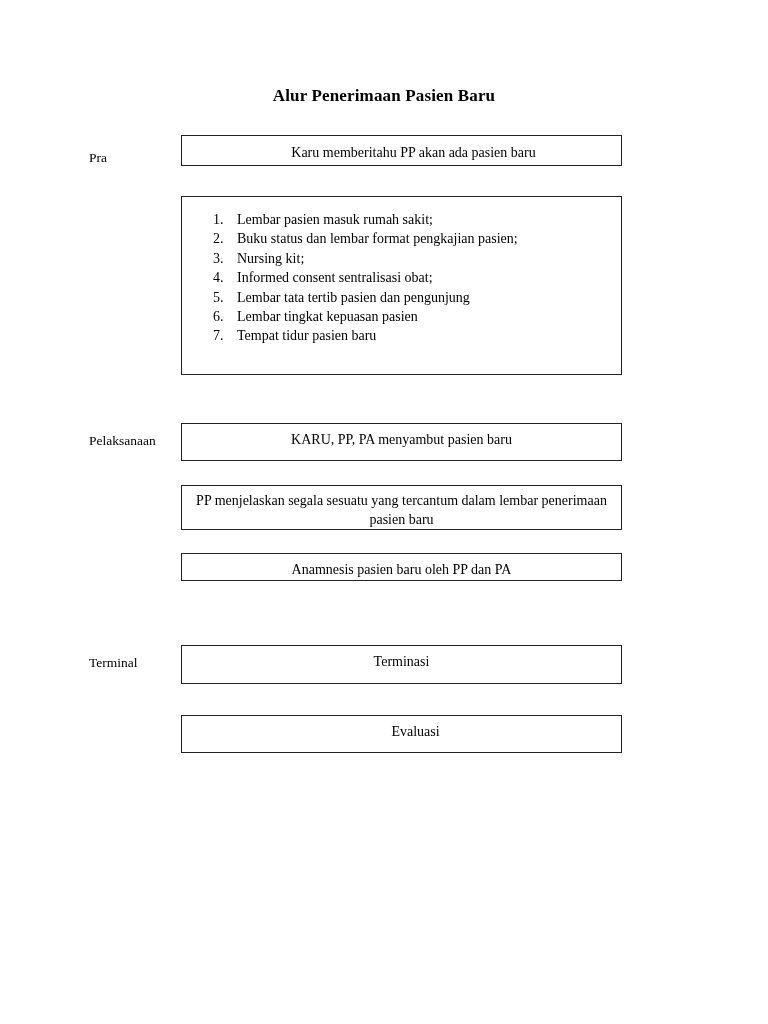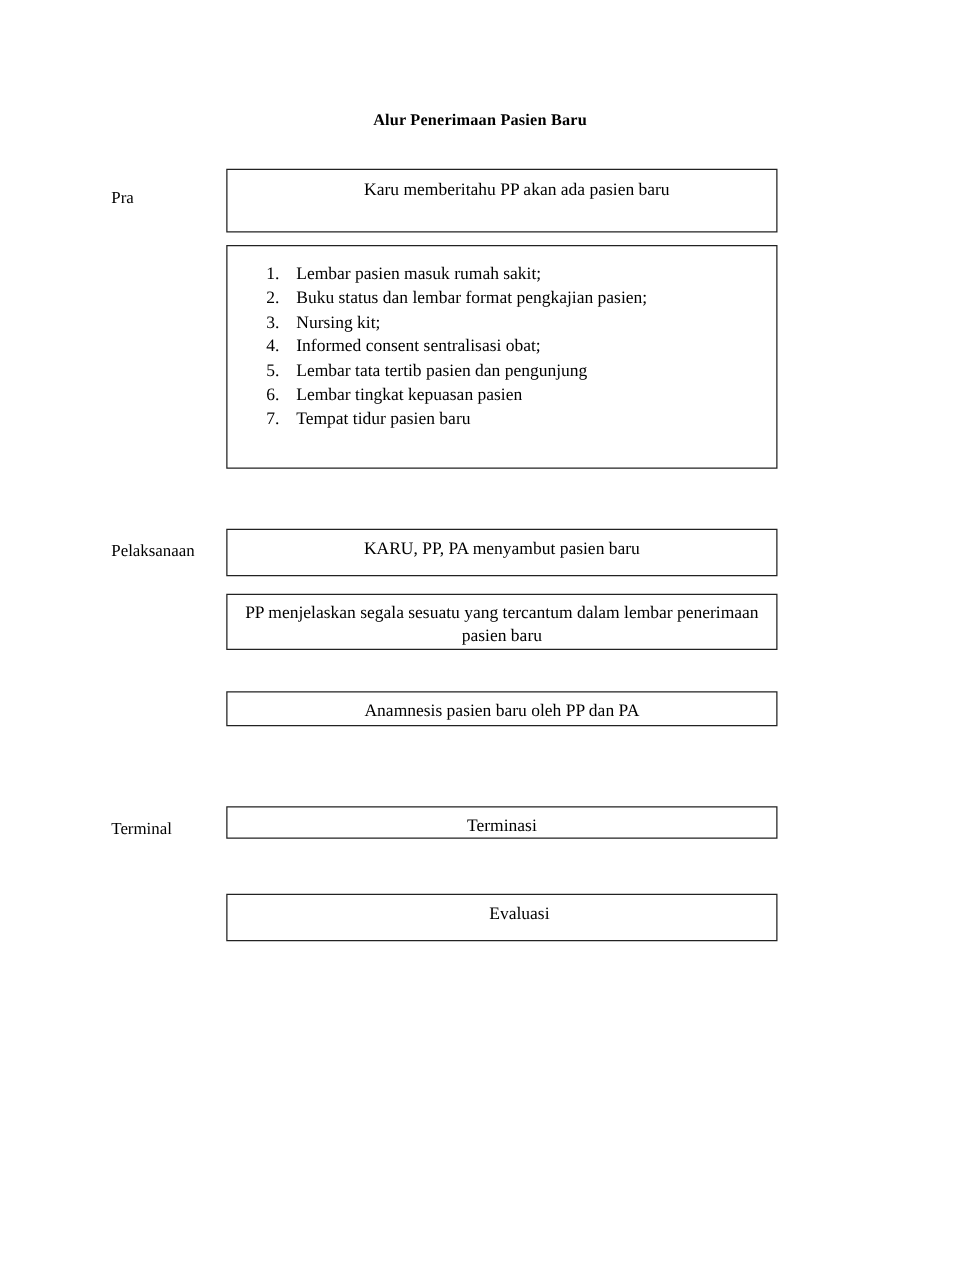--- a/index.html
+++ b/index.html
@@ -25,21 +25,21 @@
     height: 1024px;
   }
 
   
   .doc-title {
     position: absolute;
     left: 0;
     top: 87px;
     width: 768px;
     text-align: center;
-    font-size: 13px;
+    font-size: 17px;
     font-weight: bold;
     letter-spacing: 0.15px;
     line-height: 18px;
   }
 
   
   .stage-label {
     position: absolute;
     left: 89px;
     font-size: 13.5px;
@@ -61,33 +61,33 @@
     background: #ffffff;
   }
   .flow-box .box-text {
     display: block;
     text-align: center;
     font-size: 14px;
     line-height: 19px;
   }
 
   
-  .box-karu      { top: 135px;  height: 51px; padding-left: 24px; }
+  .box-karu      { top: 135px;  height: 31px; padding-left: 24px; }
   .box-karu .box-text      { padding-top: 7px; }
 
   .box-sambut    { top: 423px;  height: 38px; font-family: Liberation Serif, serif; }
   .box-sambut .box-text    { padding-top: 6px; }
 
-  .box-jelaskan  { top: 475px;  height: 45px; }
+  .box-jelaskan  { top: 485px;  height: 45px; }
   .box-jelaskan .box-text  { padding-top: 5px; }
 
   .box-anamnesis { top: 553px;  height: 28px; }
   .box-anamnesis .box-text { padding-top: 6px; }
 
-  .box-terminasi { top: 645px;  height: 26px; }
+  .box-terminasi { top: 645px;  height: 39px; }
   .box-terminasi .box-text { padding-top: 6px; }
 
   .box-evaluasi  { top: 715px;  height: 38px; padding-left: 28px; }
   .box-evaluasi .box-text  { padding-top: 6px; }
 
   
   .box-persiapan {
     top: 196px;
     height: 179px;
   }

